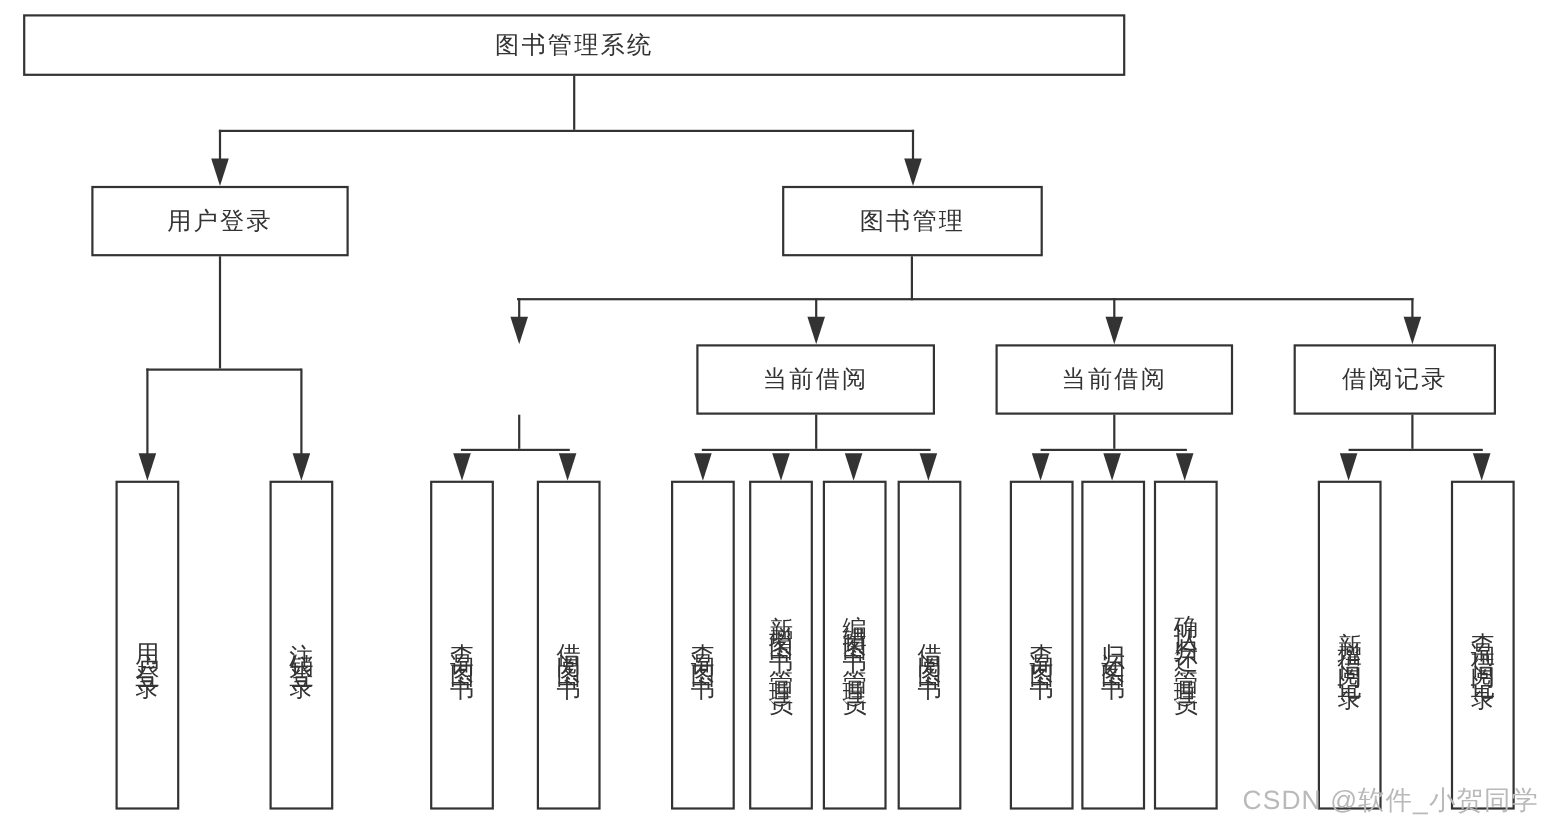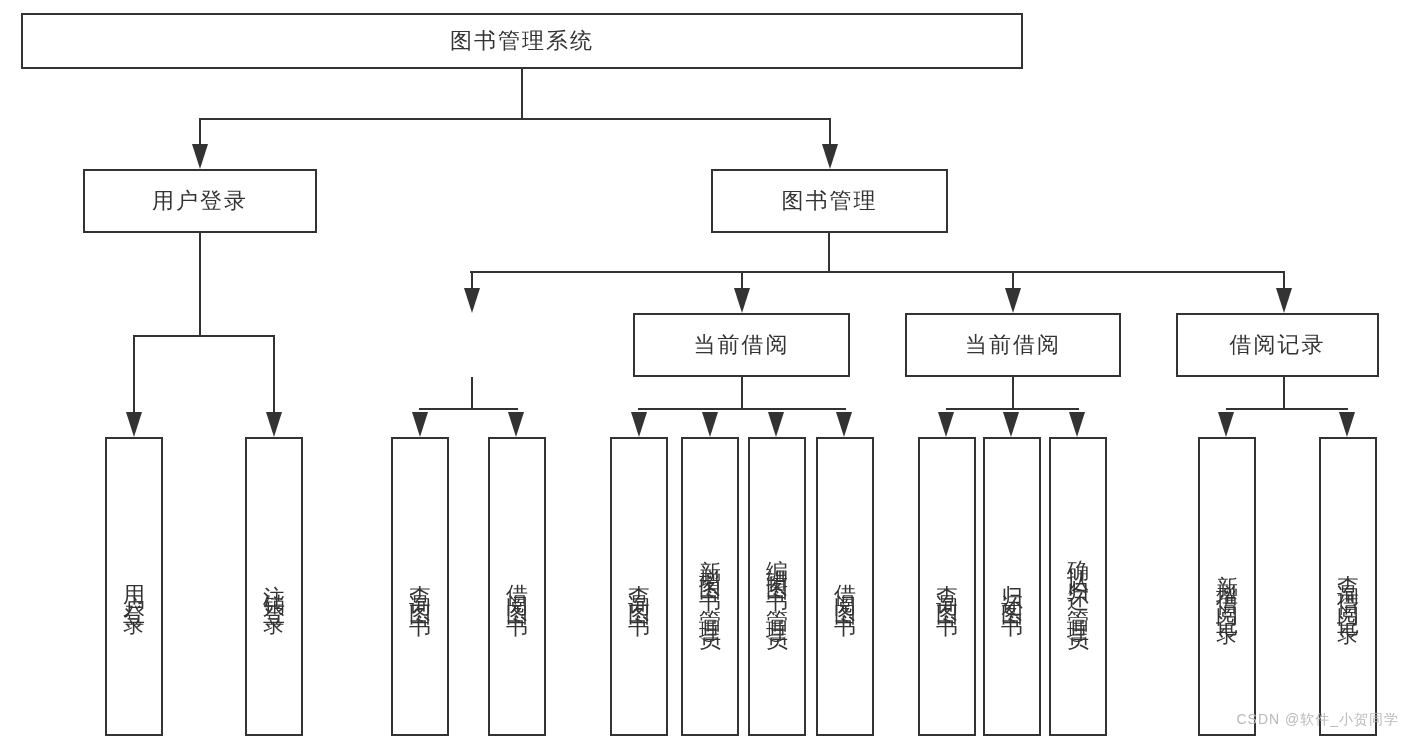--- a/index.html
+++ b/index.html
@@ -51,21 +51,21 @@
     position: absolute;
     width: 0; height: 0;
     border-left: 8px solid transparent;
     border-right: 8px solid transparent;
     border-top: 25px solid #333333;
   }
   .watermark {
     position: absolute;
     top: 711px;
     right: 6px;
-    font-size: 14px;
+    font-size: 24px;
     letter-spacing: 1px;
     color: #b9b9b9;
     white-space: nowrap;
   }
 </style>
 </head>
 <body>
 
 <div class="stage">
 
@@ -94,21 +94,21 @@
   <div class="arr" style="left:464px; top:288px;"></div>
   <div class="vl" style="left:741px; top:271px; height:20px;"></div>
   <div class="arr" style="left:734px; top:288px;"></div>
   <div class="vl" style="left:1012px; top:271px; height:20px;"></div>
   <div class="arr" style="left:1005px; top:288px;"></div>
   <div class="vl" style="left:1283px; top:271px; height:20px;"></div>
   <div class="arr" style="left:1276px; top:288px;"></div>
 
   <div class="hnode" style="left:633px; top:313px; width:217px; height:64px;">当前借阅</div>
   <div class="hnode" style="left:905px; top:313px; width:216px; height:64px;">当前借阅</div>
-  <div class="hnode" style="left:1176px; top:313px; width:203px; height:64px;">借阅记录</div>
+  <div class="hnode" style="left:1176px; top:313px; width:184px; height:64px;">借阅记录</div>
 
   <div class="vl" style="left:471px; top:377px; height:31px;"></div>
   <div class="hl" style="left:419px; top:408px; width:99px;"></div>
   <div class="arr" style="left:412px; top:412px;"></div>
   <div class="arr" style="left:508px; top:412px;"></div>
 
   <div class="vl" style="left:741px; top:377px; height:31px;"></div>
   <div class="hl" style="left:638px; top:408px; width:208px;"></div>
   <div class="arr" style="left:631px; top:412px;"></div>
   <div class="arr" style="left:702px; top:412px;"></div>

